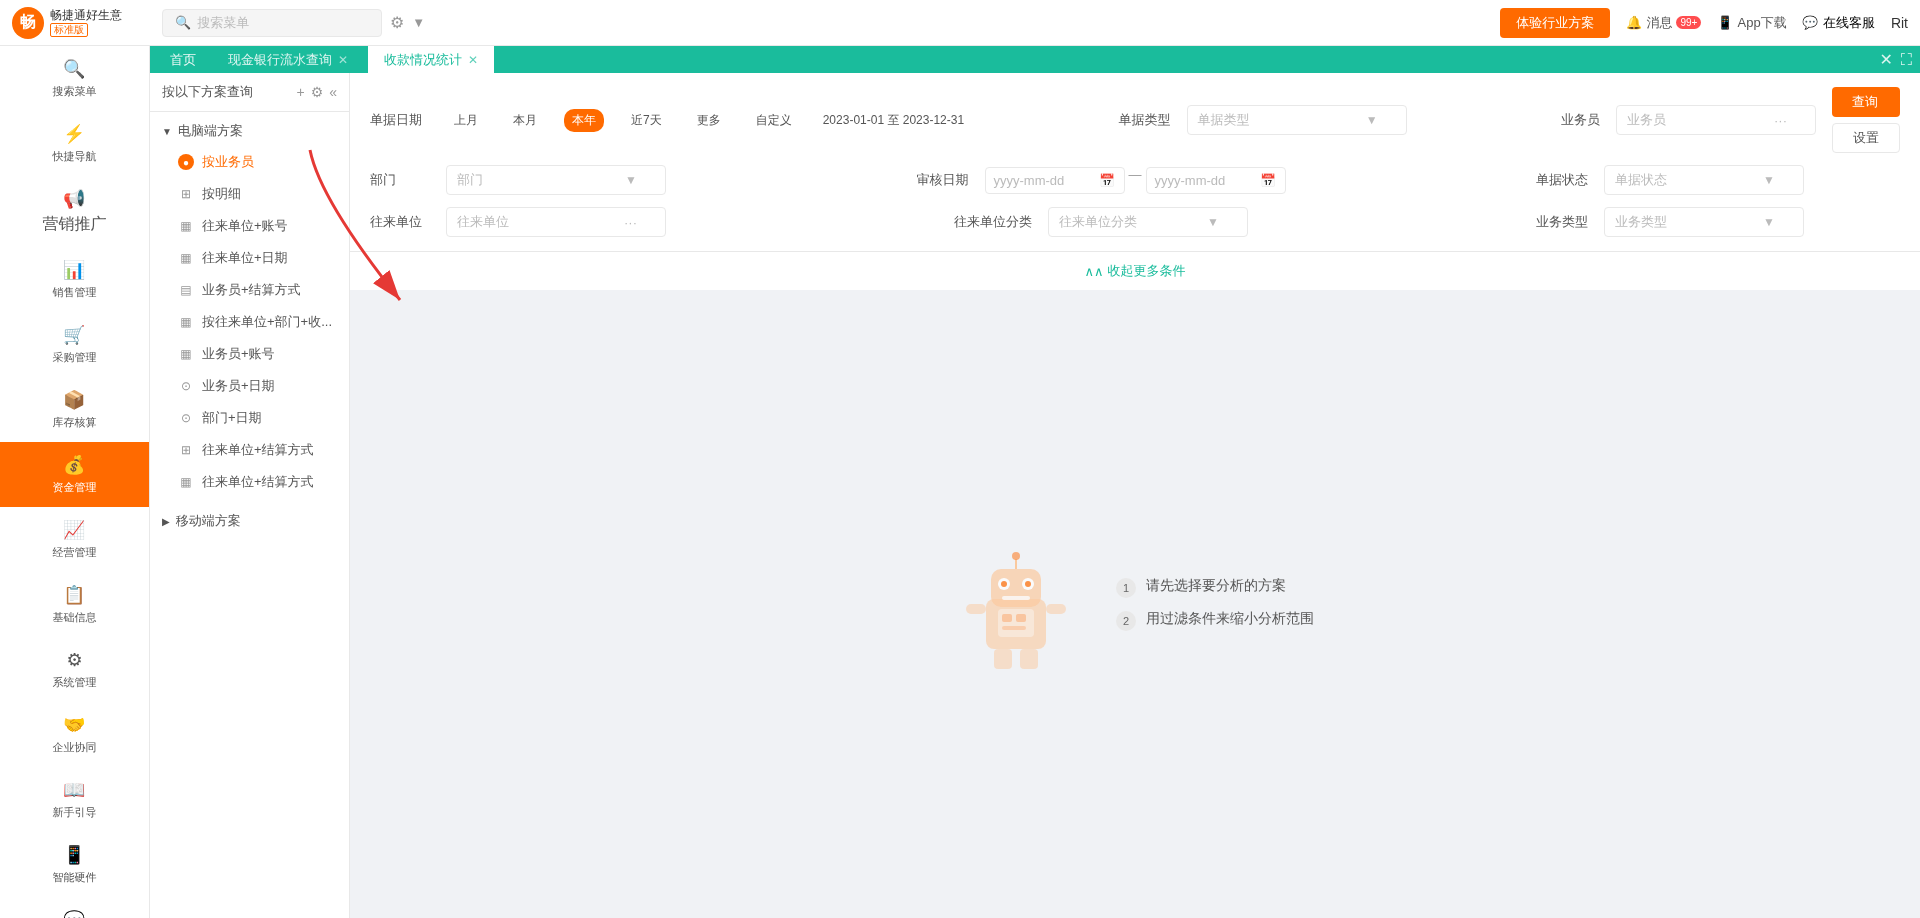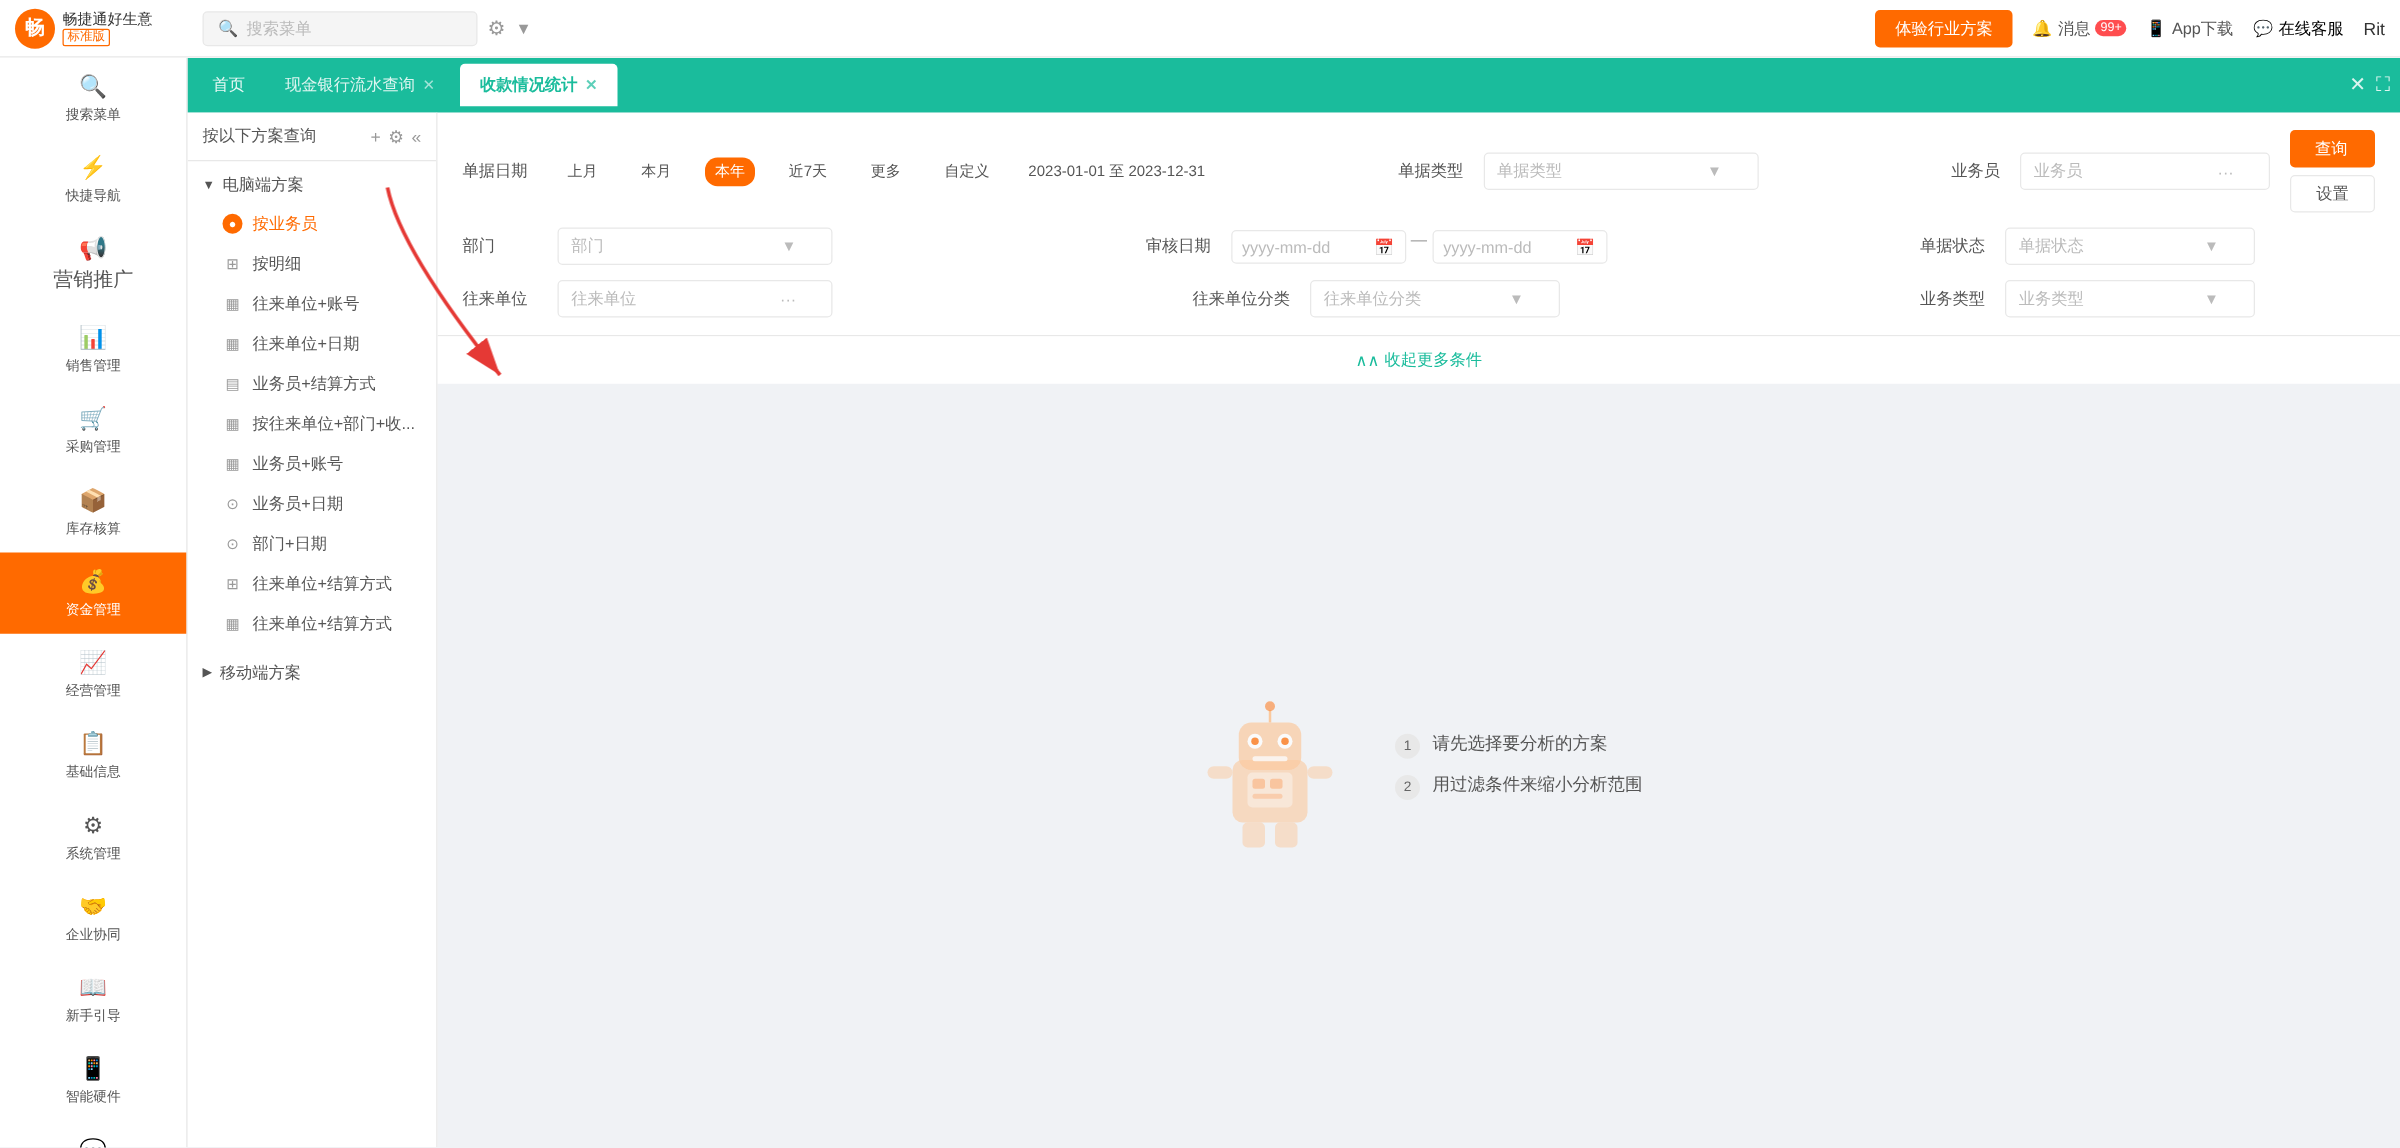--- a/index.html
+++ b/index.html
@@ -104,38 +104,38 @@
       display: flex;
       flex-direction: column;
       overflow: hidden;
     }
 
     
     .tab-bar {
       background: #1abc9c;
       display: flex;
       align-items: center;
-      height: 44px;
+      height: 27px;
       padding: 0 8px;
       gap: 4px;
     }
     .tab-item {
       padding: 8px 16px;
       color: rgba(255,255,255,0.85);
       cursor: pointer;
       font-size: 13px;
       display: flex;
       align-items: center;
       gap: 6px;
       border-radius: 4px 4px 0 0;
     }
     .tab-item.active {
       background: #fff;
       color: #1abc9c;
-      font-weight: 700;
+      font-weight: 400;
     }
     .tab-close {
       font-size: 12px;
       opacity: 0.7;
       cursor: pointer;
     }
     .tab-home {
       color: rgba(255,255,255,0.9);
       font-size: 13px;
       cursor: pointer;

